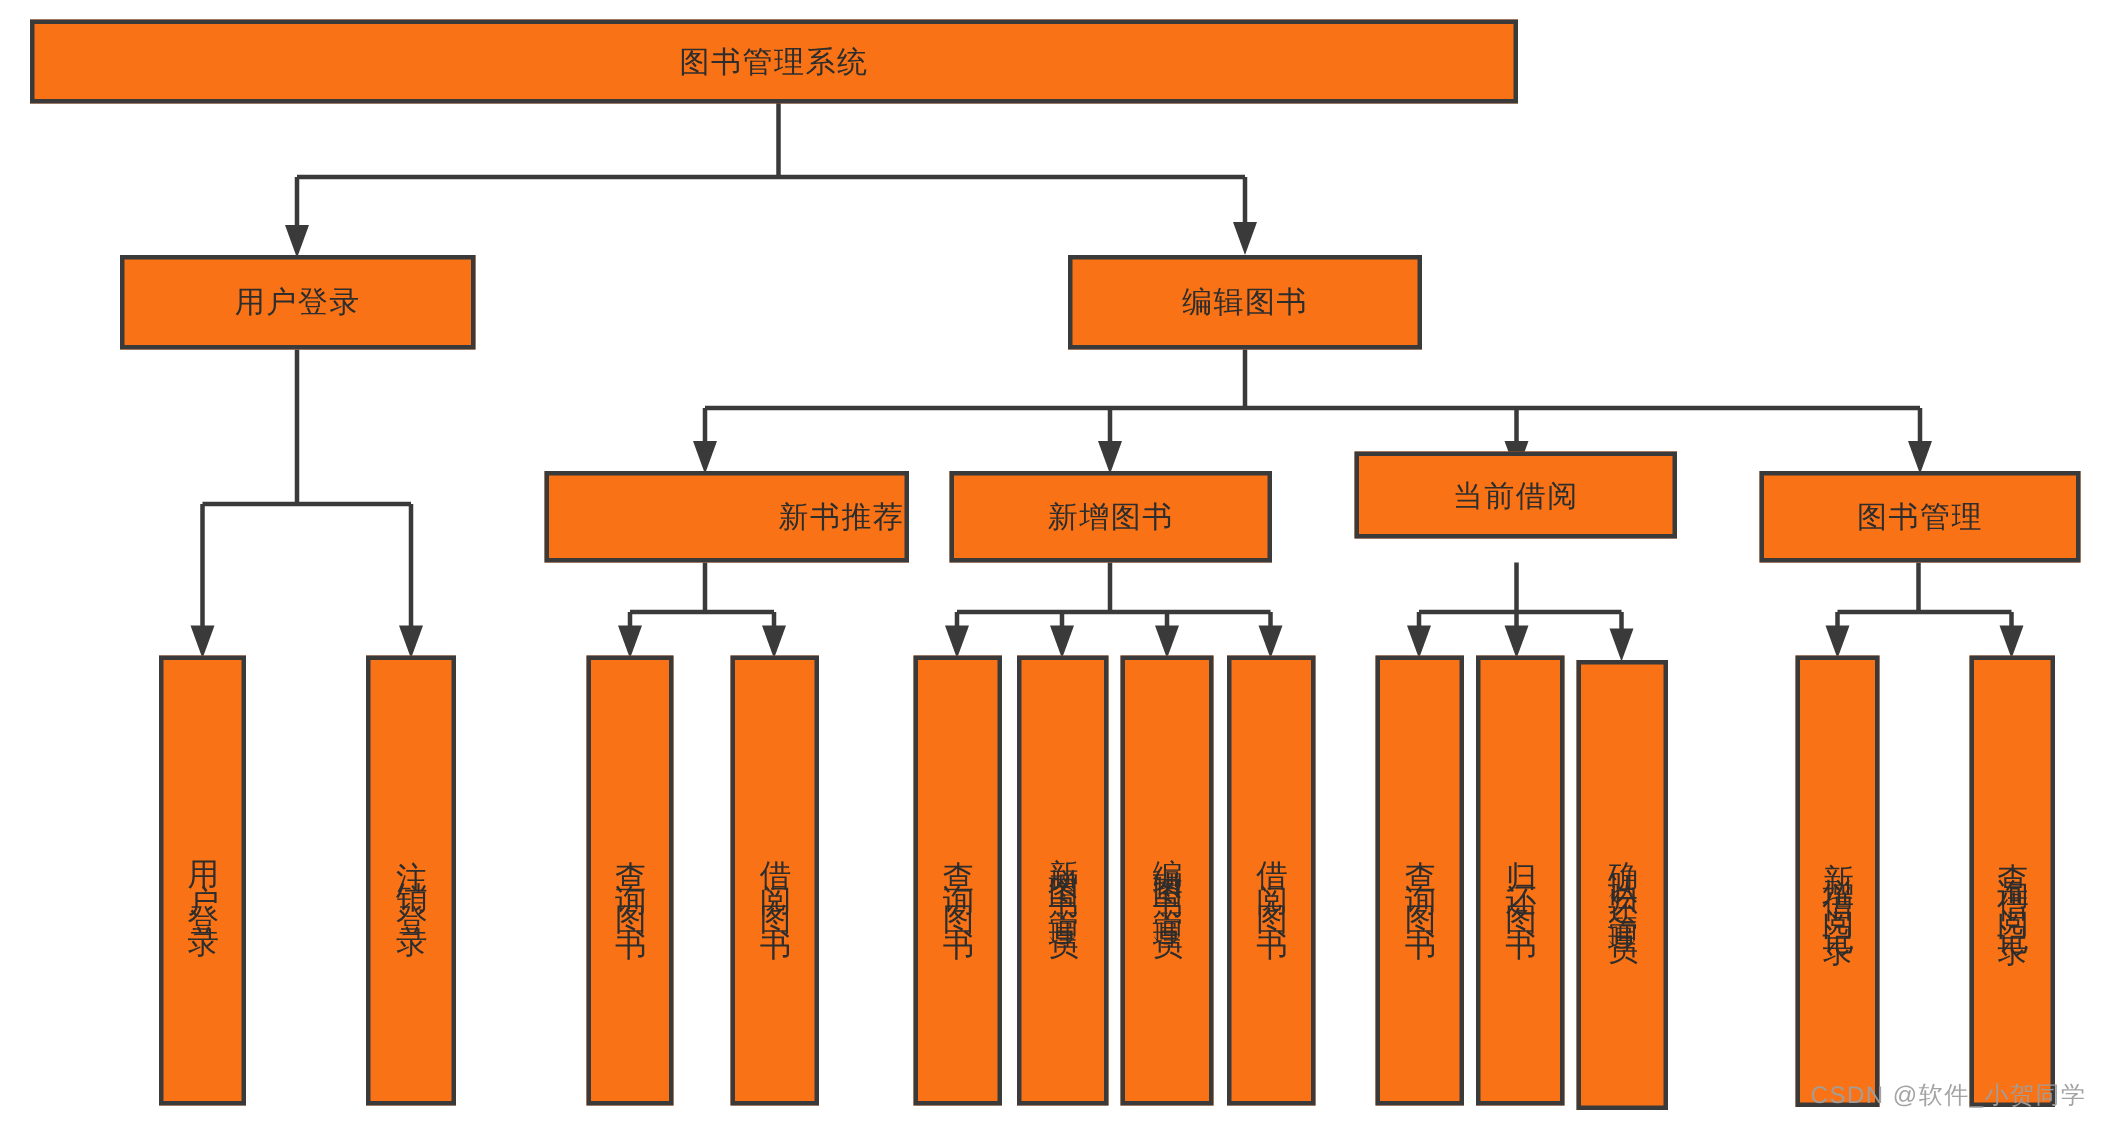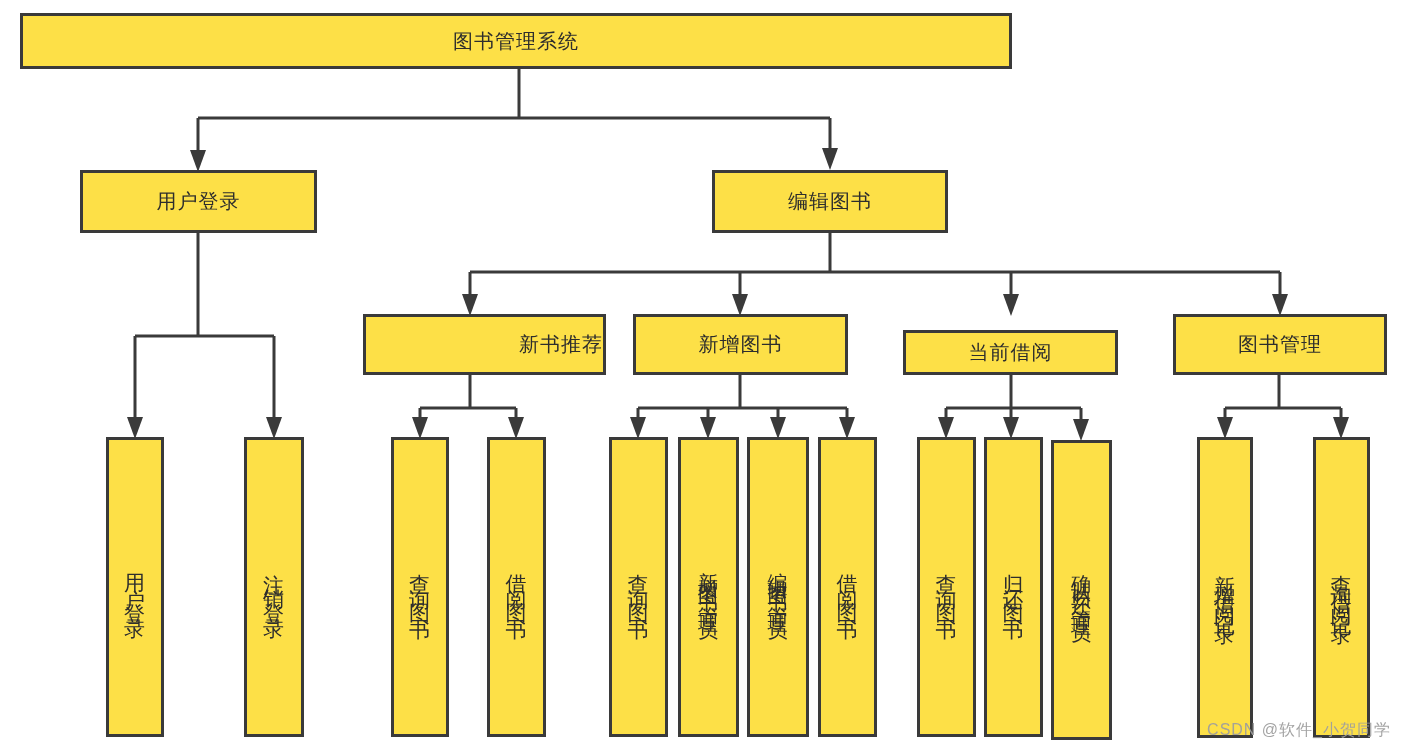--- a/index.html
+++ b/index.html
@@ -16,21 +16,21 @@
 
   .connector-layer {
     position: absolute;
     left: 0; top: 0;
     width: 1405px; height: 747px;
     pointer-events: none;
   }
 
   .box {
     position: absolute;
-    background: #fde047;
+    background: #f97316;
     border: 3px solid #3a3a3a;
     display: flex;
     align-items: center;
     justify-content: center;
     color: #2d2d2d;
     z-index: 2;
   }
 
   .h-label {
     font-size: 20px;
@@ -137,21 +137,21 @@
   <div class="box" style="left:712px; top:170px; width:236px; height:63px;">
     <span class="h-label">编辑图书</span>
   </div>
 
   <div class="box" style="left:363px; top:314px; width:243px; height:61px;justify-content:flex-end;">
     <span class="h-label">新书推荐</span>
   </div>
   <div class="box" style="left:633px; top:314px; width:215px; height:61px;">
     <span class="h-label">新增图书</span>
   </div>
-  <div class="box" style="left:903px; top:330px; width:215px; height:45px;">
+  <div class="box" style="left:903px; top:301px; width:215px; height:58px;">
     <span class="h-label">当前借阅</span>
   </div>
   <div class="box" style="left:1173px; top:314px; width:214px; height:61px;">
     <span class="h-label">图书管理</span>
   </div>
 
   <div class="box" style="left:106px; top:437px; width:58px; height:300px;">
     <span class="v-text">用户登录</span>
   </div>
   <div class="box" style="left:244px; top:437px; width:60px; height:300px;">

